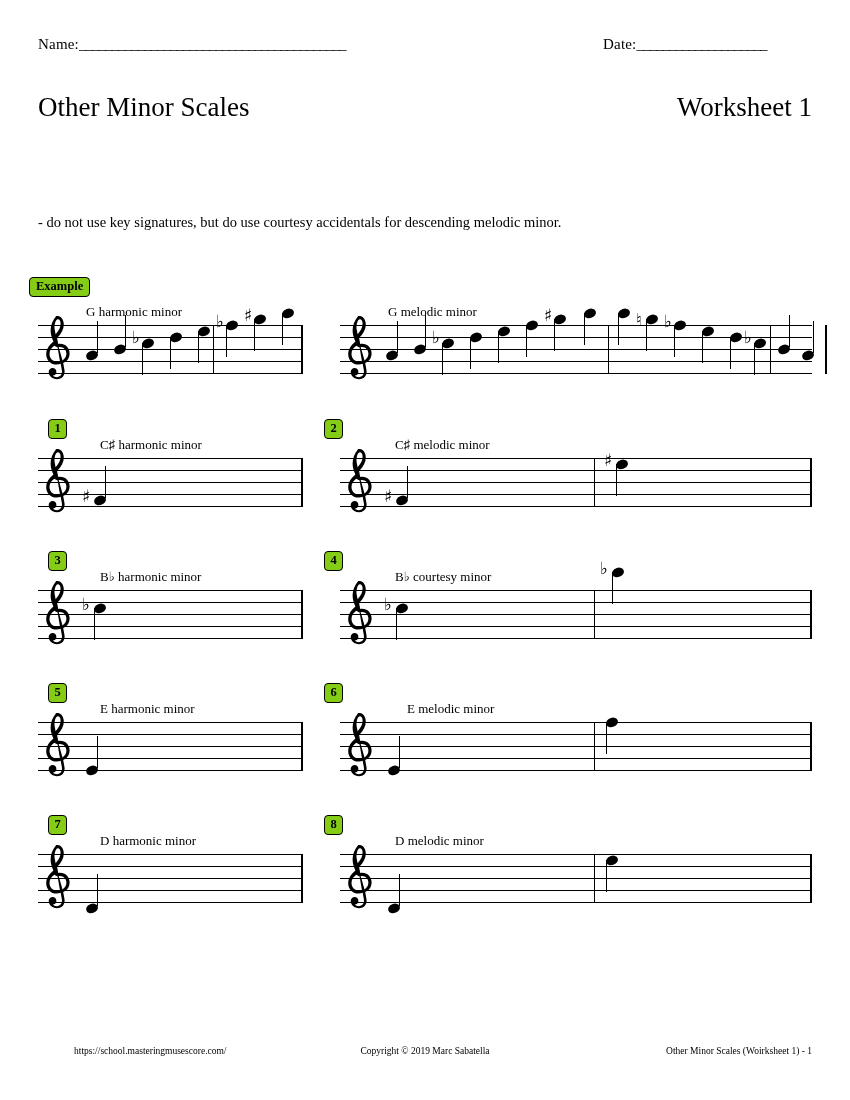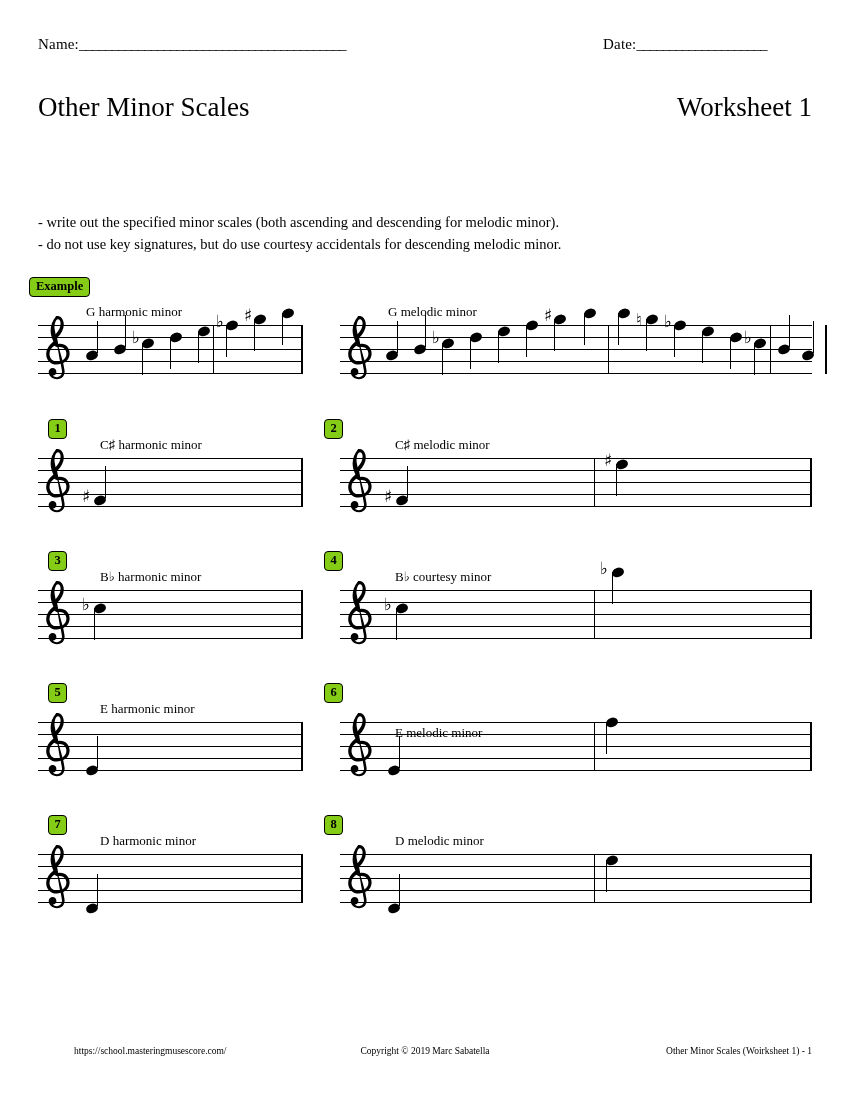--- a/index.html
+++ b/index.html
@@ -159,21 +159,20 @@
   <span>Name:</span><span class="blank">_________________________________________</span>
 </div>
 <div class="hdr-line date-field">
   <span>Date:</span><span class="blank">____________________</span>
 </div>
 
 <div class="title">Other Minor Scales</div>
 <div class="worksheet-no">Worksheet 1</div>
 
 <div class="instructions">
-  <div>- write out the specified minor scales (both ascending and descending for melodic minor).</div>
   <div>- do not use key signatures, but do use courtesy accidentals for descending melodic minor.</div>
 </div>
 
 <div class="badge badge-example">Example</div>
 
 <div class="system" style="left:38px; top:315px; width:265px;">
   <div class="staff-label" style="left:48px; top:-11px;">G harmonic minor</div>
   <div class="staff" style="left:0px; top:10px; width:265px;">
     <div class="sline l0"></div>
     <div class="sline l1"></div>
@@ -435,21 +434,21 @@
       </svg>
     </div>
     <div class="note" style="left:48px; top:44px;"></div>
     <div class="stem" style="left:59px; top:14px; height:32px;"></div>
     <div class="barline endbar" style="left:263px;"></div>
   </div>
 </div>
 
 <div class="badge badge-num" style="left:324px; top:683px;">6</div>
 <div class="system" style="left:340px; top:712px; width:472px;">
-  <div class="staff-label" style="left:55px; top:-11px;margin-top:24px;">E melodic minor</div>
+  <div class="staff-label" style="left:67px; top:-11px;">E melodic minor</div>
   <div class="staff" style="left:0px; top:10px; width:472px;">
     <div class="sline l0"></div>
     <div class="sline l1"></div>
     <div class="sline l2"></div>
     <div class="sline l3"></div>
     <div class="sline l4"></div>
     <div class="clef">
       <svg width="30" height="80" viewBox="0 0 30 80">
         <path d="M15.2 6 C11.5 10.5 9.6 15.5 9.6 20.6 C9.6 24.4 10.7 27.8 12.4 31.4 C8.2 35.1 5.2 38.9 5.2 44.2 C5.2 50.4 9.9 54.6 15.6 54.6 C17.1 54.6 18.5 54.3 19.7 53.8 L20.9 60.6 C21.5 64.4 19.2 67.2 15.8 67.2 C14.2 67.2 12.8 66.6 11.9 65.6 C13.9 65.4 15.4 63.8 15.4 61.9 C15.4 59.8 13.7 58.1 11.6 58.1 C9.4 58.1 7.7 59.9 7.7 62.1 C7.7 66.1 11.3 69.2 16 69.2 C21 69.2 24.3 65.3 23.5 60.2 L22.2 53 C26.2 51.2 28.6 47.6 28.6 43.4 C28.6 37.9 24.5 33.8 19.1 33.8 C18.4 33.8 17.8 33.9 17.2 34 L16.1 28.1 C20.5 23.6 22.8 19.2 22.8 14.6 C22.8 9.6 20 6 16.9 6 Z M16.9 9.2 C18.5 9.2 19.6 11 19.6 13.6 C19.6 17.4 17.9 20.7 14.6 24.2 L13.7 19.6 C13 15.5 14.4 9.2 16.9 9.2 Z M17.7 37 C18.1 36.9 18.5 36.9 18.9 36.9 C22.7 36.9 25.4 39.8 25.4 43.6 C25.4 46.6 23.9 49.1 21.5 50.4 Z M16.6 37.4 L18.9 51.1 C18 51.4 17 51.6 16 51.6 C11.7 51.6 8.5 48.4 8.5 44 C8.5 40.5 10.3 37.9 13.2 35.8 Z" fill="#000"></path>
       </svg>

